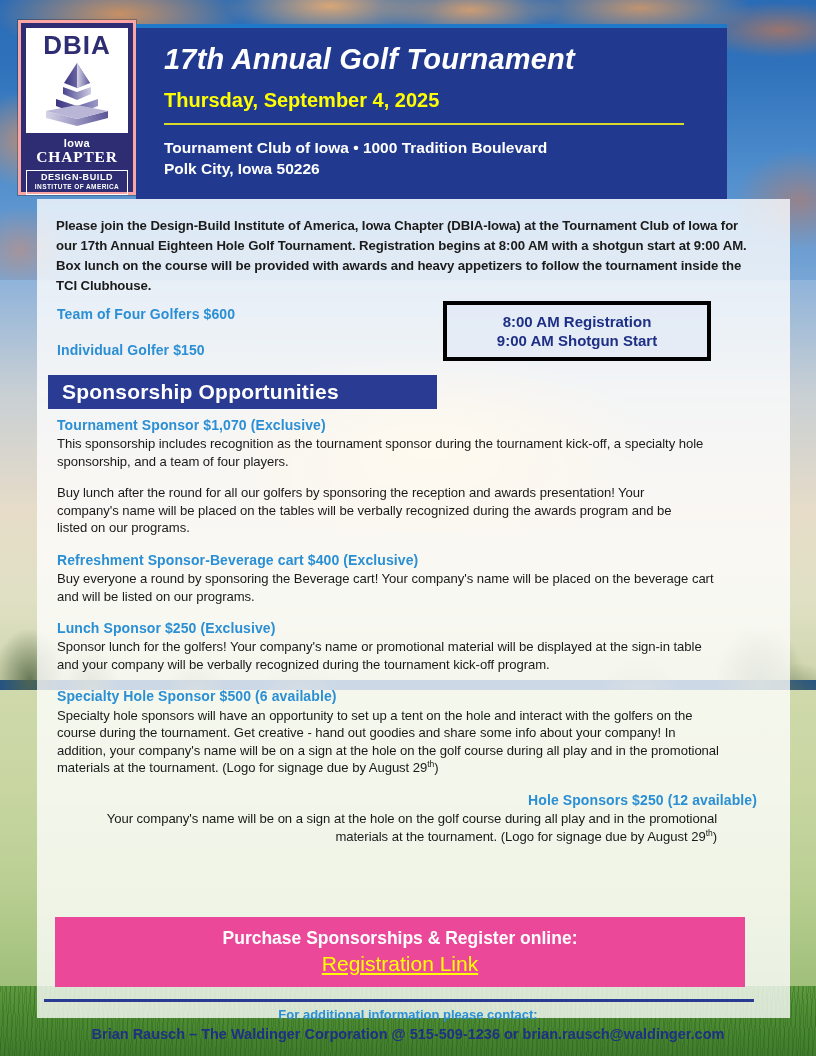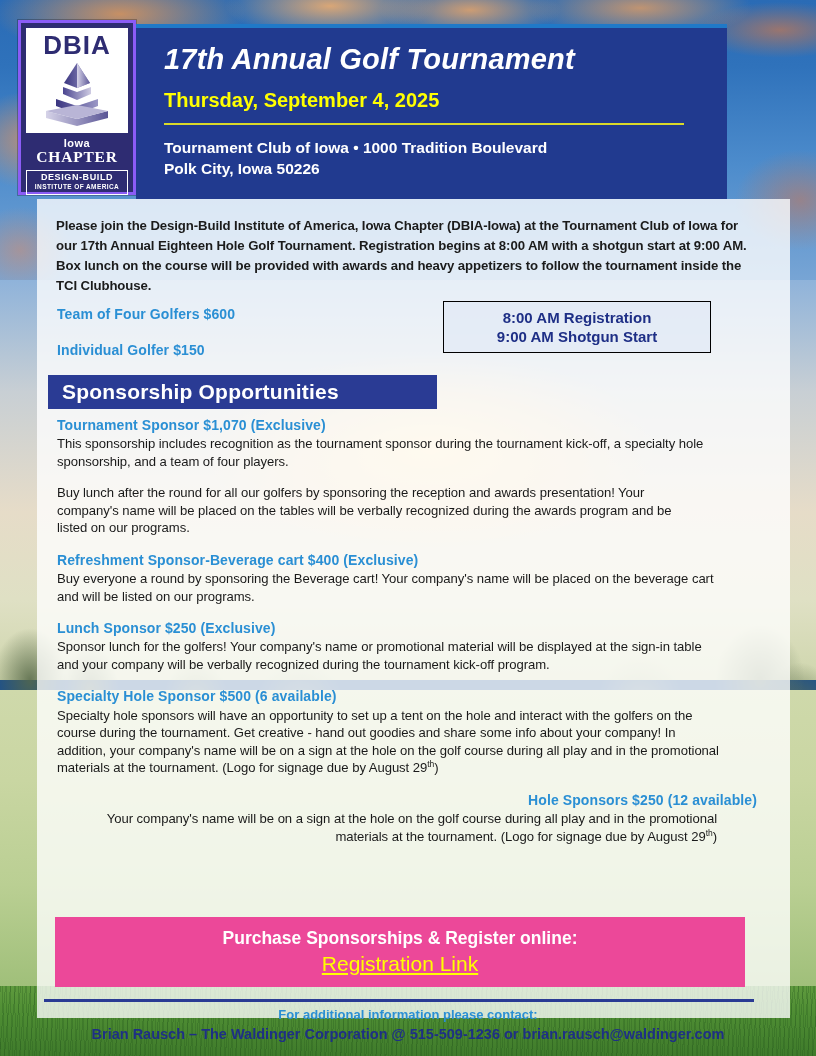--- a/index.html
+++ b/index.html
@@ -109,21 +109,21 @@
     line-height: 1.38;
     margin-top: 12px;
   }
 
   
   .logo {
     position: absolute;
     left: 18px; top: 20px;
     width: 118px; height: 175px;
     background: #2e2c72;
-    border: 3px solid #8b5cf6;
+    border: 3px solid #fca5a5;
     box-shadow: 0 0 0 1px rgba(0,0,0,.25);
     display: flex; flex-direction: column; align-items: center;
     padding: 5px 5px 6px 5px;
   }
   .logo-white {
     width: 100%; flex: 0 0 105px; background: #ffffff;
     display: flex; flex-direction: column; align-items: center; justify-content: flex-start;
     padding-top: 4px;
   }
   .logo-dbia {
@@ -158,22 +158,22 @@
   .price {
     position: absolute; left: 57px;
     font-size: 14px; font-weight: bold; color: #2a8fd4;
     letter-spacing: .1px;
   }
   .price-team { top: 306px; }
   .price-individual { top: 342px; }
 
   .reg-box {
     position: absolute;
-    left: 443px; top: 301px; width: 268px; height: 52px;
-    border: 1px solid #000000;
+    left: 443px; top: 301px; width: 268px; height: 60px;
+    border: 4px solid #000000;
     background: rgba(222,232,245,.55);
     display: flex; flex-direction: column; align-items: center; justify-content: center;
   }
   .reg-box div {
     color: #1e2f86; font-size: 15px; font-weight: bold; line-height: 1.28;
   }
 
   .section-banner {
     position: absolute; left: 48px; top: 375px;
     width: 389px; height: 34px;

